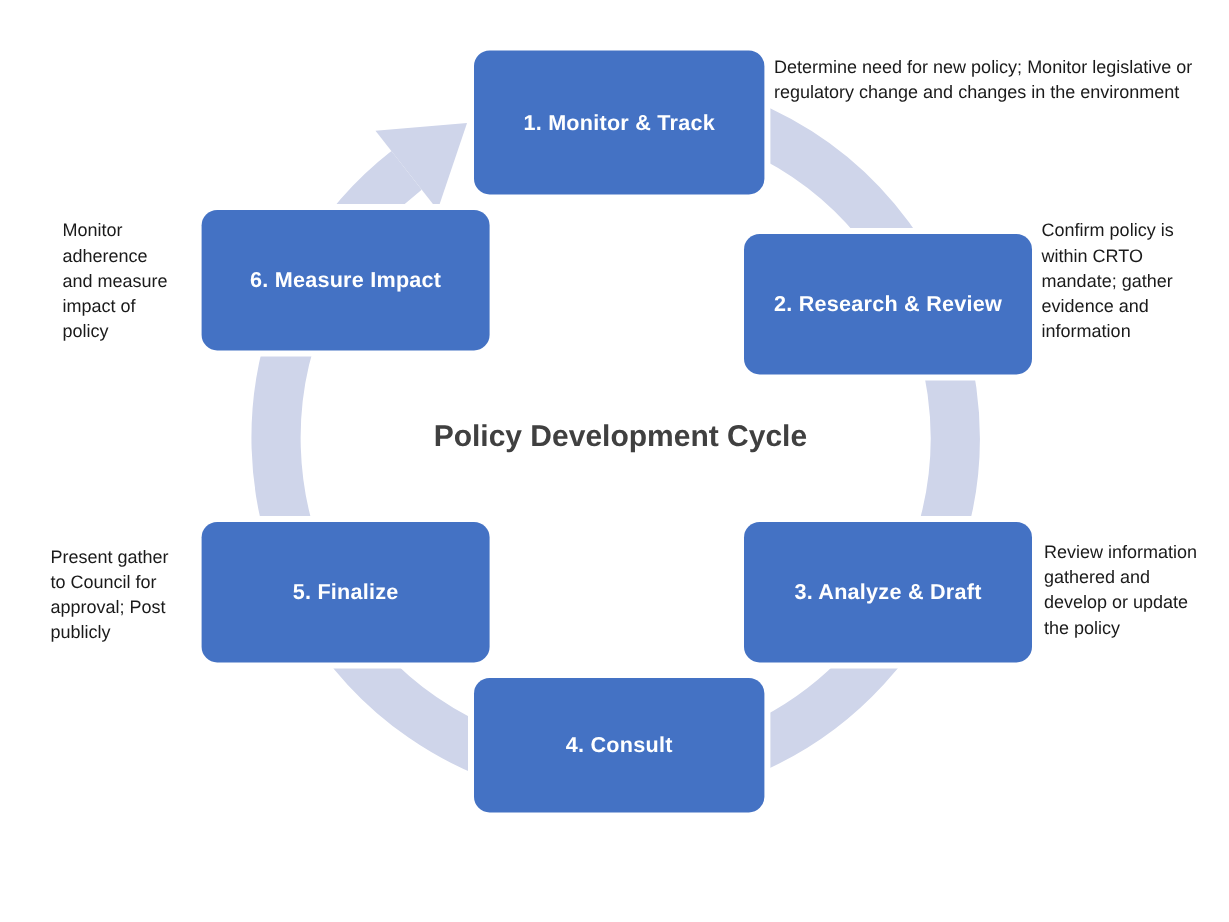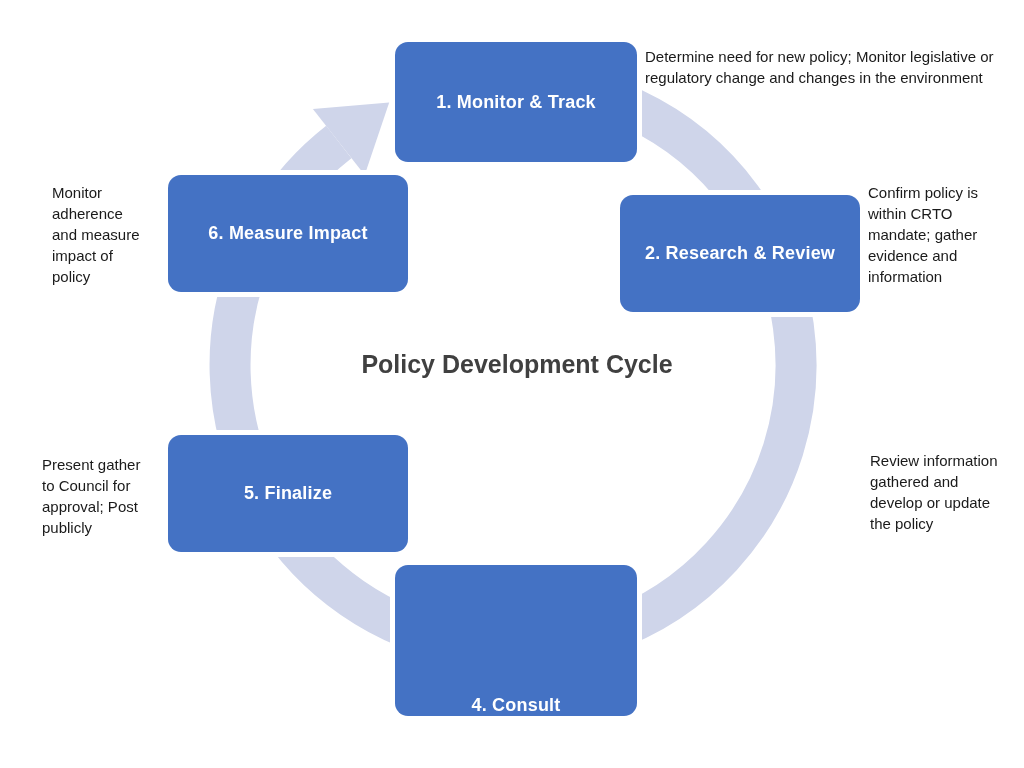--- a/index.html
+++ b/index.html
@@ -50,21 +50,21 @@
   }
   .step-box .label {
     color: var(--box-text);
     font-size: 18px;
     font-weight: bold;
     letter-spacing: 0.2px;
   }
   .box1 { left: 395px; top:  42px; width: 242px; height: 120px; }
   .box2 { left: 620px; top: 175px; width: 240px; height: 117px; margin-top: 20px; }
   .box3 { left: 620px; top: 435px; width: 240px; height: 117px; }
-  .box4 { left: 395px; top: 565px; width: 242px; height: 151px; align-items: flex-end; }
+  .box4 { left: 395px; top: 565px; width: 242px; height: 112px; }
   .box5 { left: 168px; top: 435px; width: 240px; height: 117px; align-items: center; }
   .box6 { left: 168px; top: 175px; width: 240px; height: 117px; }
   .note {
     position: absolute;
     z-index: 3;
     color: var(--text);
     font-size: 15px;
     line-height: 21px;
     white-space: pre-line;
   }
@@ -93,20 +93,23 @@
     <path class="ring-arc" d="M 513 82 A 283 283 0 1 1 338.8 142"></path>
     <polygon class="ring-head" points="312.9,108.9 389.2,102.6 364.7,175.1"></polygon>
   </svg>
 
   <div class="step-box box1">
     <span class="label">1. Monitor &amp; Track</span>
   </div>
   <div class="step-box box2">
     <span class="label">2. Research &amp; Review</span>
   </div>
+  <div class="step-box box3">
+    <span class="label">3. Analyze &amp; Draft</span>
+  </div>
   <div class="step-box box4">
     <span class="label">4. Consult</span>
   </div>
   <div class="step-box box5">
     <span class="label">5. Finalize</span>
   </div>
   <div class="step-box box6">
     <span class="label">6. Measure Impact</span>
   </div>
 

